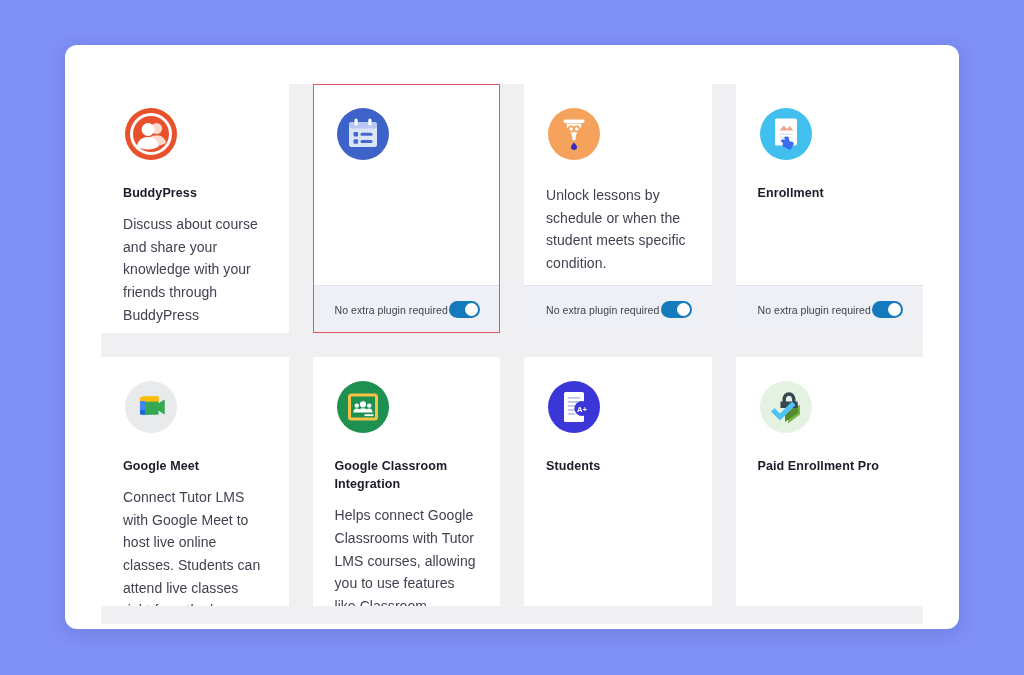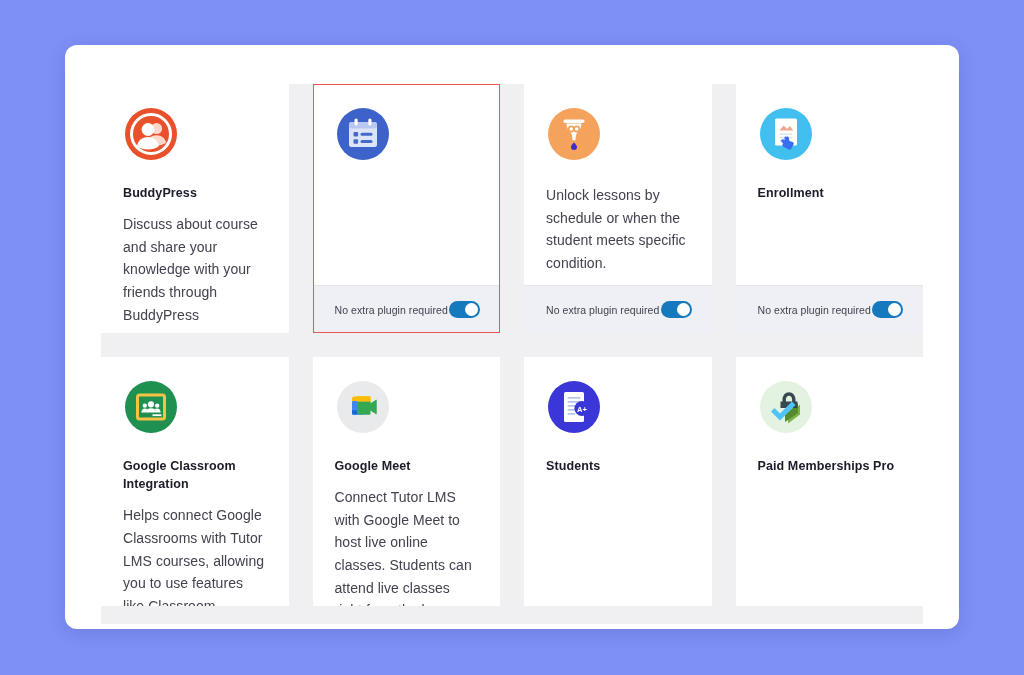--- a/index.html
+++ b/index.html
@@ -203,40 +203,20 @@
         <path d="M28.8 30.7c.9-.3 1.8.3 2 1.2l.7 3 3.1 1.2c1 .4 1.4 1.6.9 2.5l-2.3 4.2c-.4.8-1.4 1.1-2.2.7l-5.6-2.8c-.8-.4-1.2-1.4-.8-2.2l.5-1-1.4-1.4c-.8-.8-.7-2 .2-2.6.7-.5 1.6-.4 2.2.2l.6.6-.3-2.2c-.1-.8.4-1.5 1.1-1.7z" fill="#3a6df0"></path>
       </svg>
               </div>
               <div class="card-title">Enrollment</div>
             </div>
             <div class="card-footer">
               <span class="footer-label">No extra plugin required</span>
               <div class="toggle">
                 <div class="knob"></div>
               </div>
-            </div>
-          </div>
-          <div class="card nofooter">
-            <div class="card-body">
-              <div class="icon-holder">
-                <svg width="56" height="56" viewBox="0 0 56 56">
-        <circle cx="28" cy="28" r="26" fill="#1e9150"></circle>
-        <rect x="14.5" y="16" width="27" height="24" rx="2" fill="none" stroke="#f7c244" stroke-width="3"></rect>
-        <rect x="17.5" y="19" width="21" height="18" fill="#1e9150"></rect>
-        <circle cx="28" cy="25.3" r="3.1" fill="#ffffff"></circle>
-        <path d="M28 29.2c3.2 0 5.4 1.7 5.6 4.2H22.4c.2-2.5 2.4-4.2 5.6-4.2z" fill="#ffffff"></path>
-        <circle cx="21.8" cy="26.6" r="2.2" fill="#ffffff"></circle>
-        <path d="M21.8 29.5c1.1 0 2 .3 2.6.8-1 .7-1.6 1.8-1.8 3.1h-4.3c.2-2.3 1.6-3.9 3.5-3.9z" fill="#ffffff"></path>
-        <circle cx="34.2" cy="26.6" r="2.2" fill="#ffffff"></circle>
-        <path d="M34.2 29.5c1.9 0 3.3 1.6 3.5 3.9h-4.3c-.2-1.3-.8-2.4-1.8-3.1.6-.5 1.5-.8 2.6-.8z" fill="#ffffff"></path>
-        <rect x="29.5" y="35.3" width="9" height="1.8" fill="#ffffff"></rect>
-      </svg>
-              </div>
-              <div class="card-title">Google Classroom Integration</div>
-              <div class="card-desc">Helps connect Google Classrooms with Tutor LMS courses, allowing you to use features like Classroom streams and files directly from the Tutor LMS course.</div>
             </div>
           </div>
           <div class="card nofooter">
             <div class="card-body">
               <div class="icon-holder">
                 <svg width="56" height="56" viewBox="0 0 56 56">
         <circle cx="28" cy="28" r="26" fill="#e9eaec"></circle>
         <path d="M17 22.5h11v5.5H17z" fill="#4285f4"></path>
         <path d="M17 28h11v7.5H17z" fill="#1a73e8"></path>
         <path d="M17 22.5l-3.5 3.5v4l3.5 3.5z" fill="#1967d2" opacity=".0"></path>
@@ -264,20 +244,40 @@
       </svg>
               </div>
               <div class="card-title">Google Meet</div>
               <div class="card-desc">Connect Tutor LMS with Google Meet to host live online classes. Students can attend live classes right from the lesson page.</div>
             </div>
           </div>
           <div class="card nofooter">
             <div class="card-body">
               <div class="icon-holder">
                 <svg width="56" height="56" viewBox="0 0 56 56">
+        <circle cx="28" cy="28" r="26" fill="#1e9150"></circle>
+        <rect x="14.5" y="16" width="27" height="24" rx="2" fill="none" stroke="#f7c244" stroke-width="3"></rect>
+        <rect x="17.5" y="19" width="21" height="18" fill="#1e9150"></rect>
+        <circle cx="28" cy="25.3" r="3.1" fill="#ffffff"></circle>
+        <path d="M28 29.2c3.2 0 5.4 1.7 5.6 4.2H22.4c.2-2.5 2.4-4.2 5.6-4.2z" fill="#ffffff"></path>
+        <circle cx="21.8" cy="26.6" r="2.2" fill="#ffffff"></circle>
+        <path d="M21.8 29.5c1.1 0 2 .3 2.6.8-1 .7-1.6 1.8-1.8 3.1h-4.3c.2-2.3 1.6-3.9 3.5-3.9z" fill="#ffffff"></path>
+        <circle cx="34.2" cy="26.6" r="2.2" fill="#ffffff"></circle>
+        <path d="M34.2 29.5c1.9 0 3.3 1.6 3.5 3.9h-4.3c-.2-1.3-.8-2.4-1.8-3.1.6-.5 1.5-.8 2.6-.8z" fill="#ffffff"></path>
+        <rect x="29.5" y="35.3" width="9" height="1.8" fill="#ffffff"></rect>
+      </svg>
+              </div>
+              <div class="card-title">Google Classroom Integration</div>
+              <div class="card-desc">Helps connect Google Classrooms with Tutor LMS courses, allowing you to use features like Classroom streams and files directly from the Tutor LMS course.</div>
+            </div>
+          </div>
+          <div class="card nofooter">
+            <div class="card-body">
+              <div class="icon-holder">
+                <svg width="56" height="56" viewBox="0 0 56 56">
         <circle cx="28" cy="28" r="26" fill="#3b36d8"></circle>
         <rect x="18" y="13" width="20" height="30" rx="1.6" fill="#ffffff"></rect>
         <rect x="21.5" y="18" width="13" height="1.7" rx=".85" fill="#b9c6ea"></rect>
         <rect x="21.5" y="22" width="13" height="1.7" rx=".85" fill="#b9c6ea"></rect>
         <rect x="21.5" y="26" width="13" height="1.7" rx=".85" fill="#b9c6ea"></rect>
         <rect x="21.5" y="30" width="13" height="1.7" rx=".85" fill="#b9c6ea"></rect>
         <rect x="21.5" y="34" width="8" height="1.7" rx=".85" fill="#b9c6ea"></rect>
         <circle cx="36" cy="29.5" r="7.6" fill="#3b36d8"></circle>
         <text x="36" y="32.6" font-family="'Liberation Sans',sans-serif" font-size="7.6" font-weight="700" fill="#ffffff" text-anchor="middle">A+</text>
       </svg>
@@ -290,19 +290,19 @@
               <div class="icon-holder">
                 <svg width="56" height="56" viewBox="0 0 56 56">
         <circle cx="28" cy="28" r="26" fill="#e4f2e2"></circle>
         <path d="M30 36.5l12-11v10l-12 9z" fill="#7cb342"></path>
         <path d="M27 36l13-12v10l-13 9z" fill="#558b2f"></path>
         <path d="M24.5 20.5c0-4 2.9-7.2 6.5-7.2s6.5 3.2 6.5 7.2v4h-3.4v-4c0-2-1.4-3.7-3.1-3.7s-3.1 1.7-3.1 3.7v4h-3.4z" fill="#37474f"></path>
         <path d="M22.5 22.5h17v6.5h-17z" fill="#37474f"></path>
         <path d="M16.5 29l5.5 5.5L34 22.5l3.5 3.5L22 41.5 13 32.5z" fill="#4fc3f7"></path>
       </svg>
               </div>
-              <div class="card-title">Paid Memberships Pro</div>
+              <div class="card-title">Paid Enrollment Pro</div>
             </div>
           </div>
         </div>
     </div>
   </div>
 </div>
 
 </body></html>

